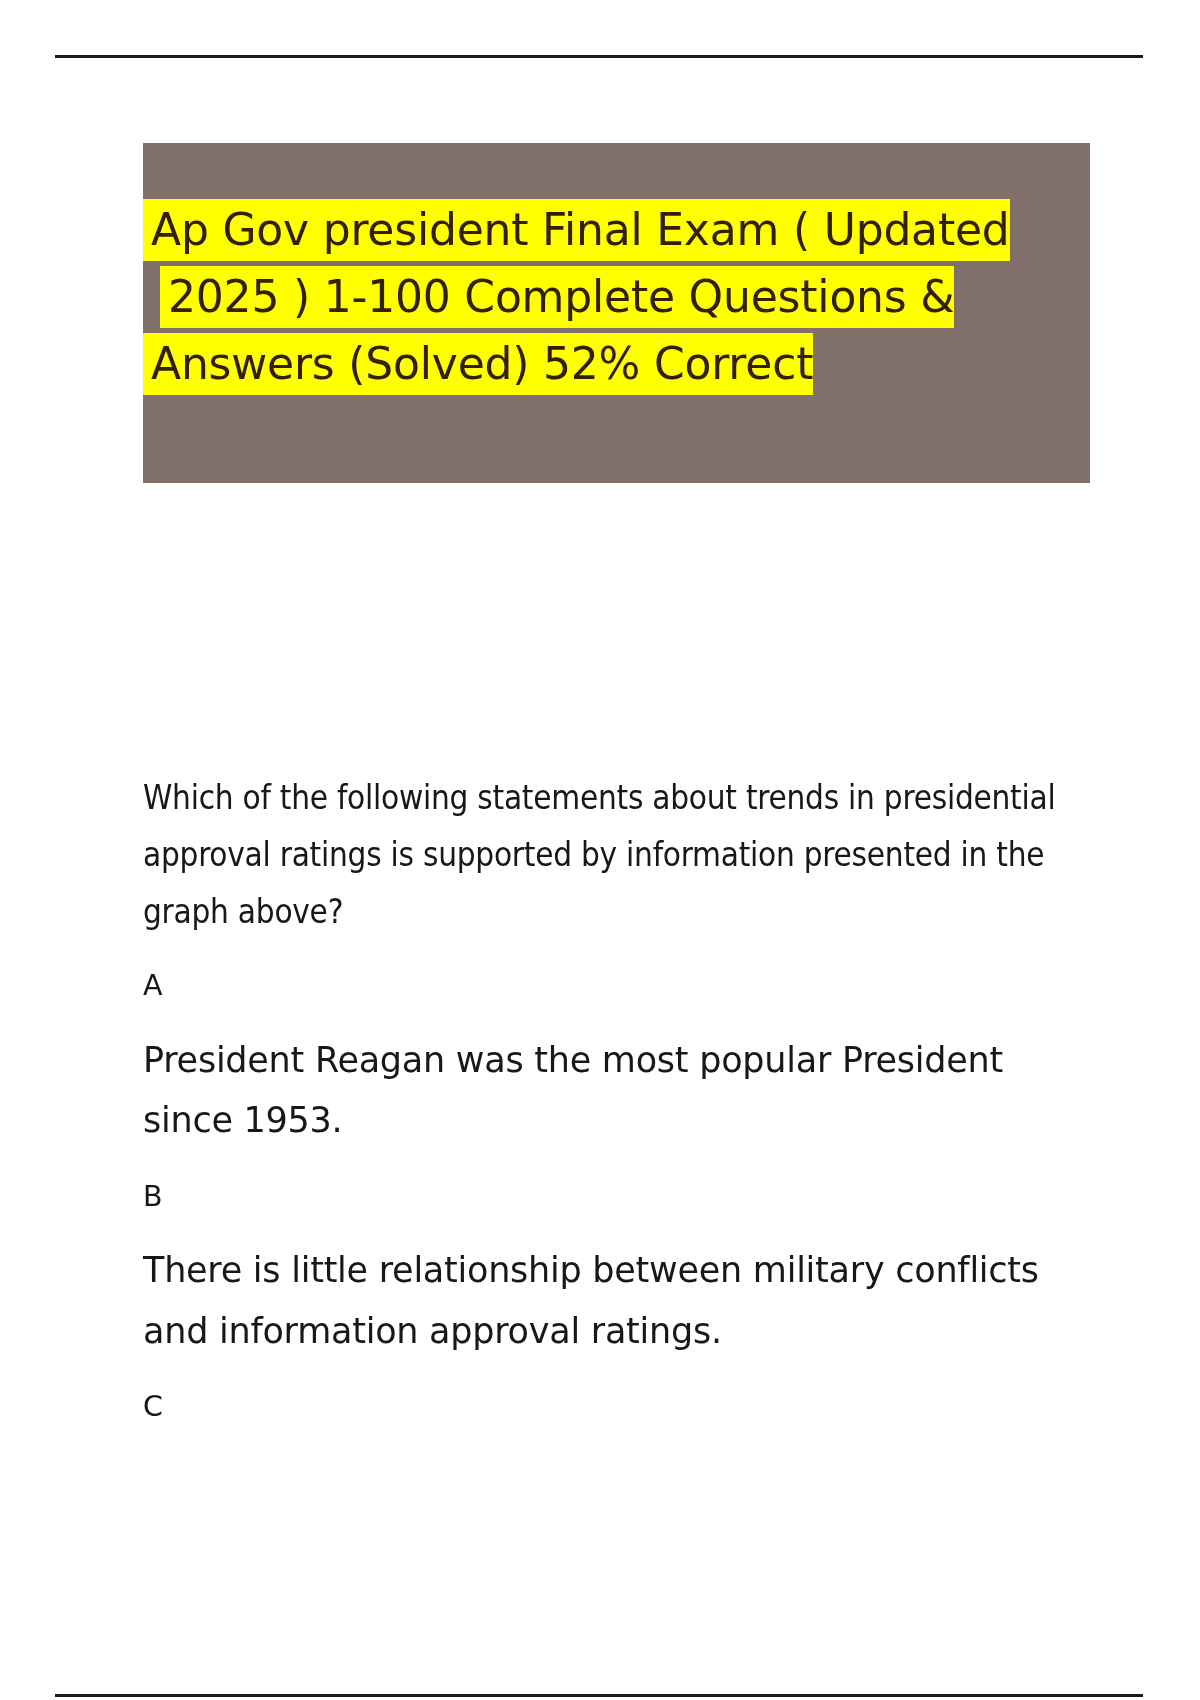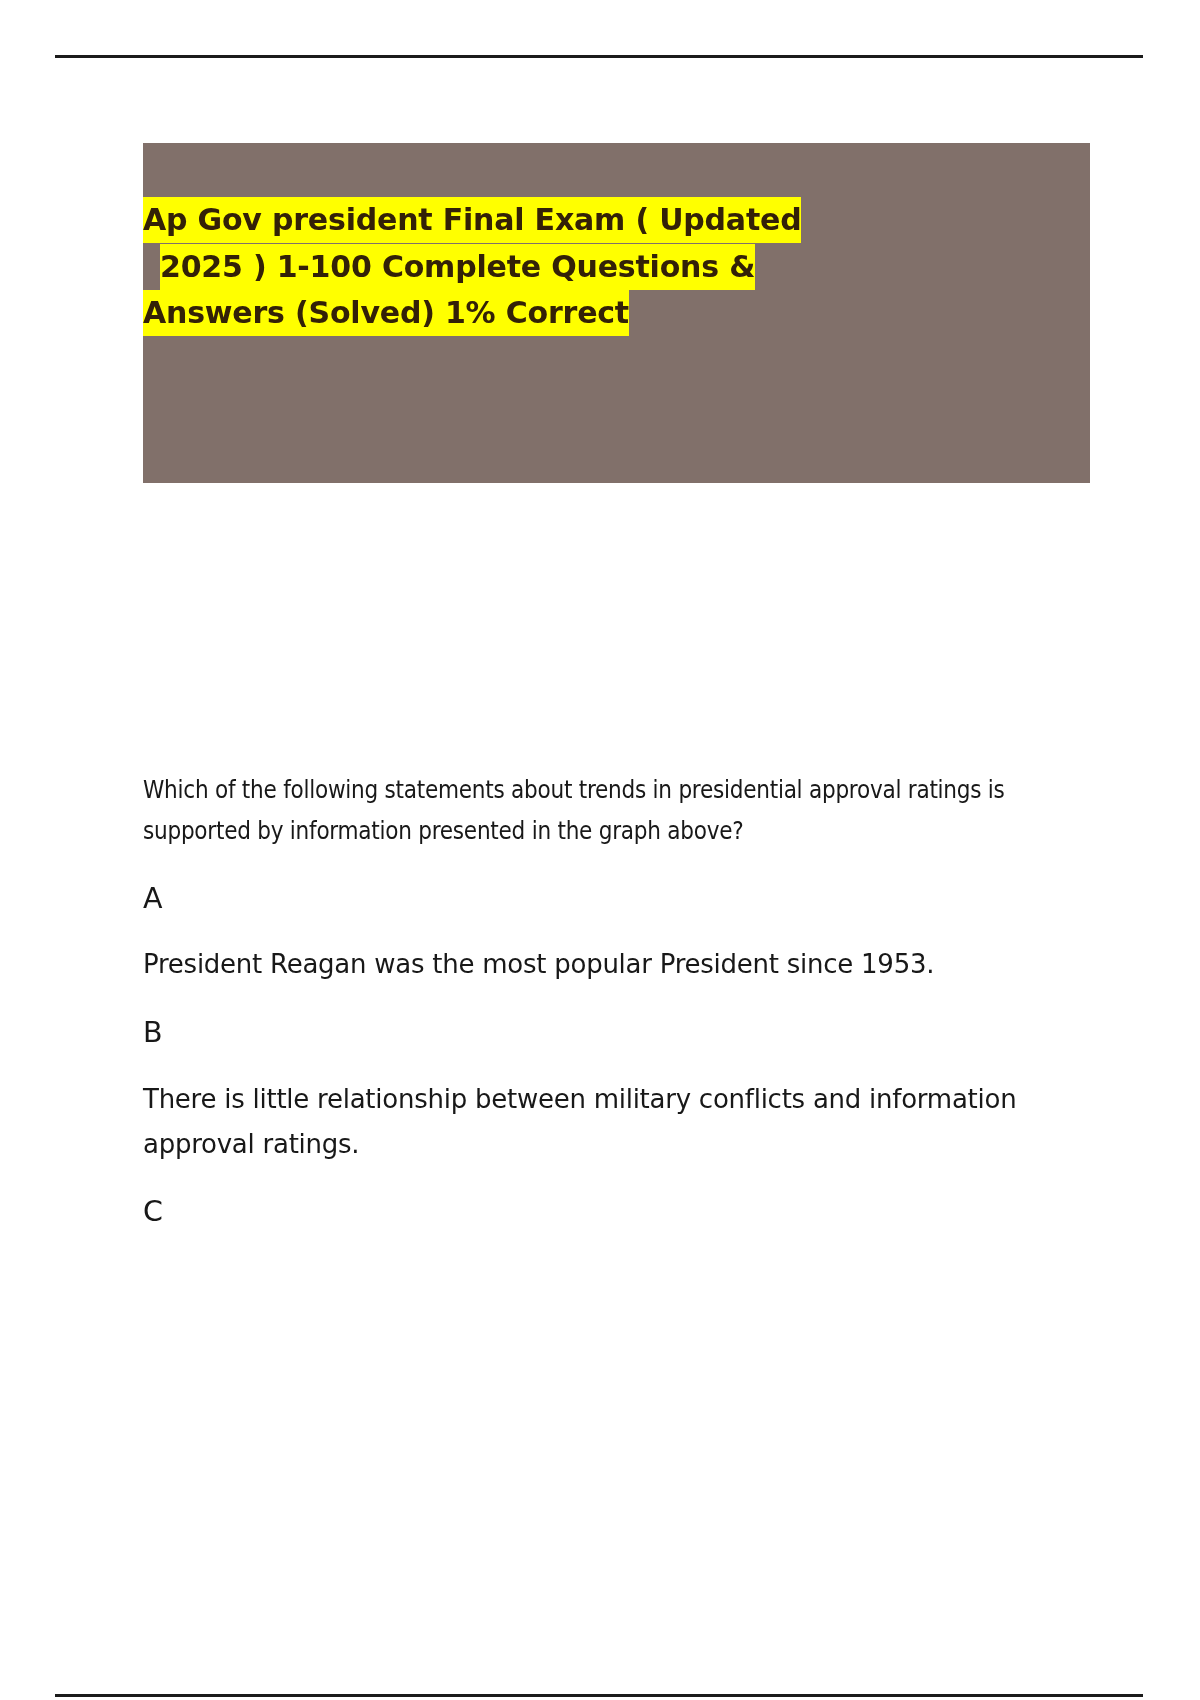--- a/index.html
+++ b/index.html
@@ -57,81 +57,81 @@
     margin: 0 0 3px 0;
     padding: 0;
     line-height: 1.0;
   }
 
   .title-line .hl {
     display: inline;
     background: #ffff00;
     color: #332107;
     font-family: "DejaVu Sans", sans-serif;
-    font-weight: bold;
-    font-size: 30px;
+    font-weight: normal;
+    font-size: 44px;
     letter-spacing: -0.2px;
     line-height: 1.45;
     box-decoration-break: clone;
     -webkit-box-decoration-break: clone;
-    padding: 5px 0 6px 0;
+    padding: 5px 0 6px 8px;
     white-space: pre;
   }
   .title-line:nth-child(1) { margin-left: 0px; }
   .title-line:nth-child(2) { margin-left: 17px; }
   .title-line:nth-child(3) { margin-left: 0px; }
 
   
   #body-content {
     position: absolute;
     left: 143px;
     top: 770px;
     width: 935px;
   }
 
   .para {
     margin: 0 0 26px 0;
     font-family: "DejaVu Sans", sans-serif;
-    font-size: 24px;
+    font-size: 33px;
     line-height: 1.72;
     color: #181818;
     letter-spacing: -0.25px;
     font-stretch: condensed;
   }
 
   .choice-letter {
     margin: 0 0 24px 0;
     font-family: "DejaVu Sans", sans-serif;
     font-size: 28.5px;
     line-height: 1.4;
     color: #181818;
   }
 
   .choice-text {
     margin: 0 0 26px 0;
     font-family: "DejaVu Sans", sans-serif;
-    font-size: 26px;
+    font-size: 35px;
     line-height: 1.72;
     color: #181818;
     letter-spacing: -0.25px;
   }
   .choice-text.last { margin-bottom: 24px; }
 </style>
 </head>
 <body>
 
 <div id="page">
 
   <div class="page-rule top"></div>
 
   <div id="title-banner">
     <div class="title-lines">
       <div class="title-line"><span class="hl">Ap Gov president Final Exam ( Updated</span></div>
       <div class="title-line"><span class="hl">2025 ) 1-100 Complete Questions &amp;</span></div>
-      <div class="title-line"><span class="hl">Answers (Solved) 1% Correct</span></div>
+      <div class="title-line"><span class="hl">Answers (Solved) 52% Correct</span></div>
     </div>
   </div>
 
   <div id="body-content">
 
     <p class="para">Which of the following statements about trends in presidential approval ratings is supported by information presented in the graph above?</p>
 
     <p class="choice-letter">A</p>
     <p class="choice-text">President Reagan was the most popular President since 1953.</p>
 

